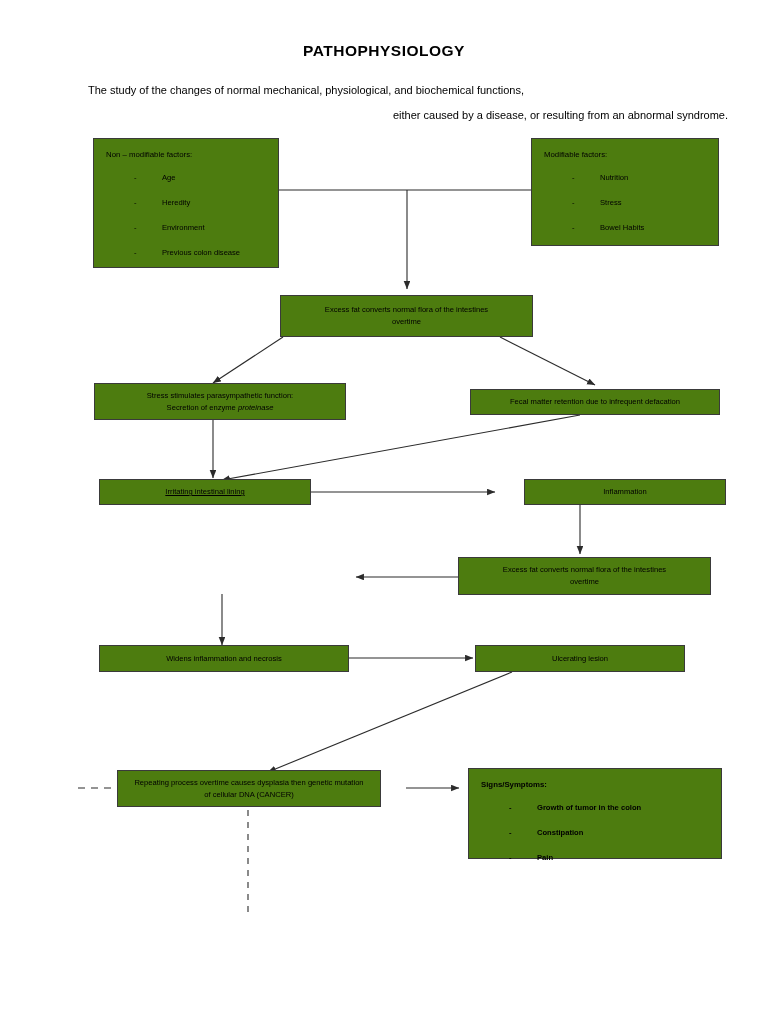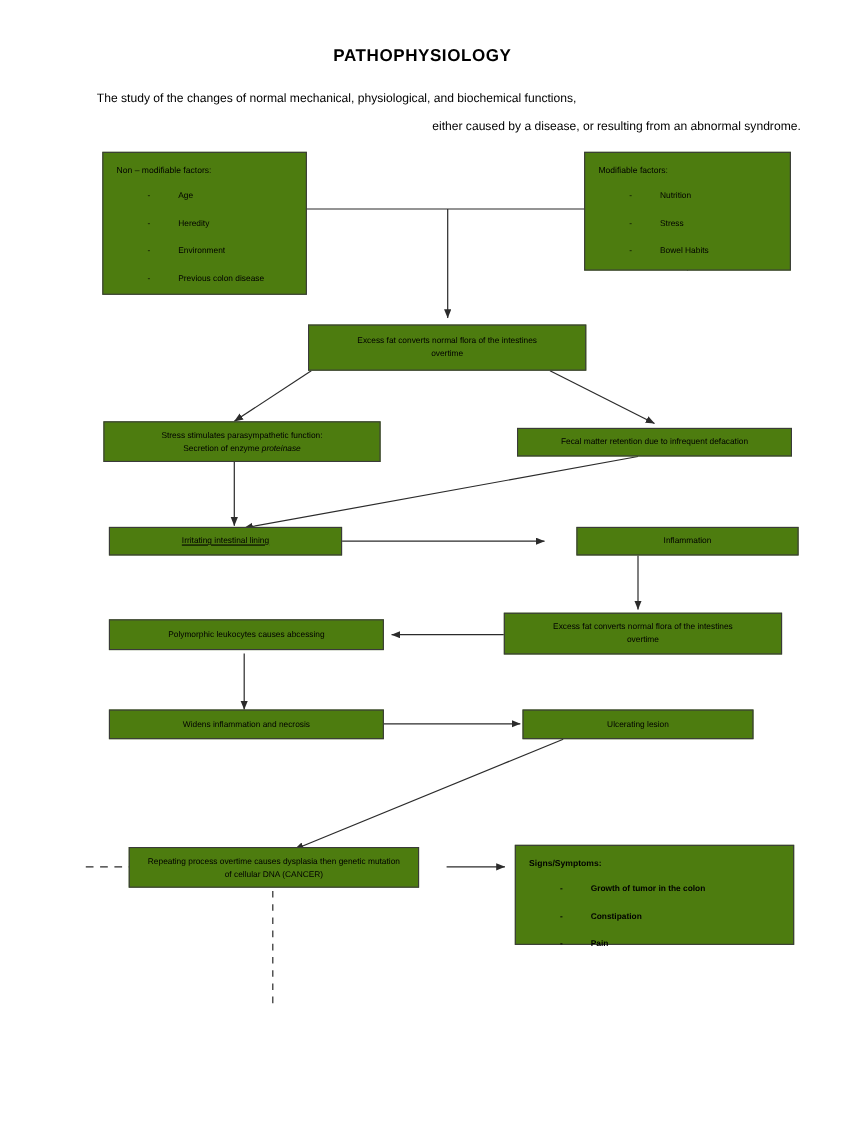--- a/index.html
+++ b/index.html
@@ -174,23 +174,20 @@
     <span class="txt">Inflammation</span>
   </div>
 
   <div class="node" style="left:458px; top:557px; width:253px; height:38px;">
     <span class="txt">
       <span>Excess fat converts normal flora of the intestines</span><br>
       <span>overtime</span>
     </span>
   </div>
 
-  <div class="node" style="left:99px; top:563px; width:250px; height:28px;">
-    <span class="txt">Polymorphic leukocytes causes abcessing</span>
-  </div>
 
   <div class="node" style="left:475px; top:645px; width:210px; height:27px;">
     <span class="txt">Ulcerating lesion</span>
   </div>
 
   <div class="node" style="left:99px; top:645px; width:250px; height:27px;">
     <span class="txt">Widens inflammation and necrosis</span>
   </div>
 
   <div class="node" style="left:117px; top:770px; width:264px; height:37px;">

